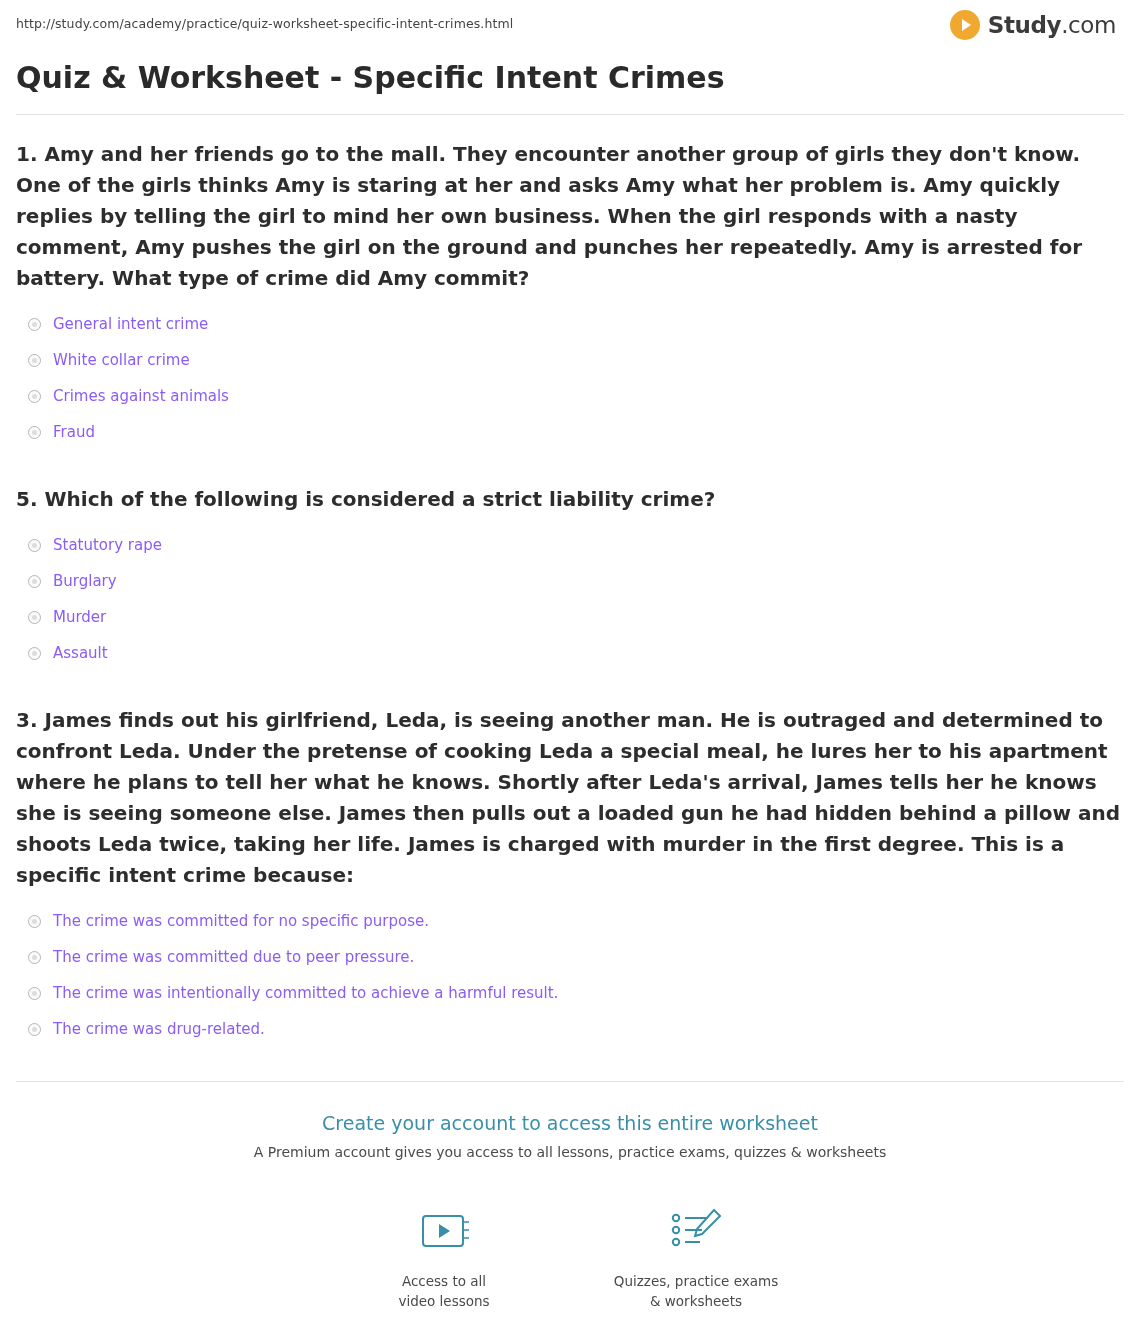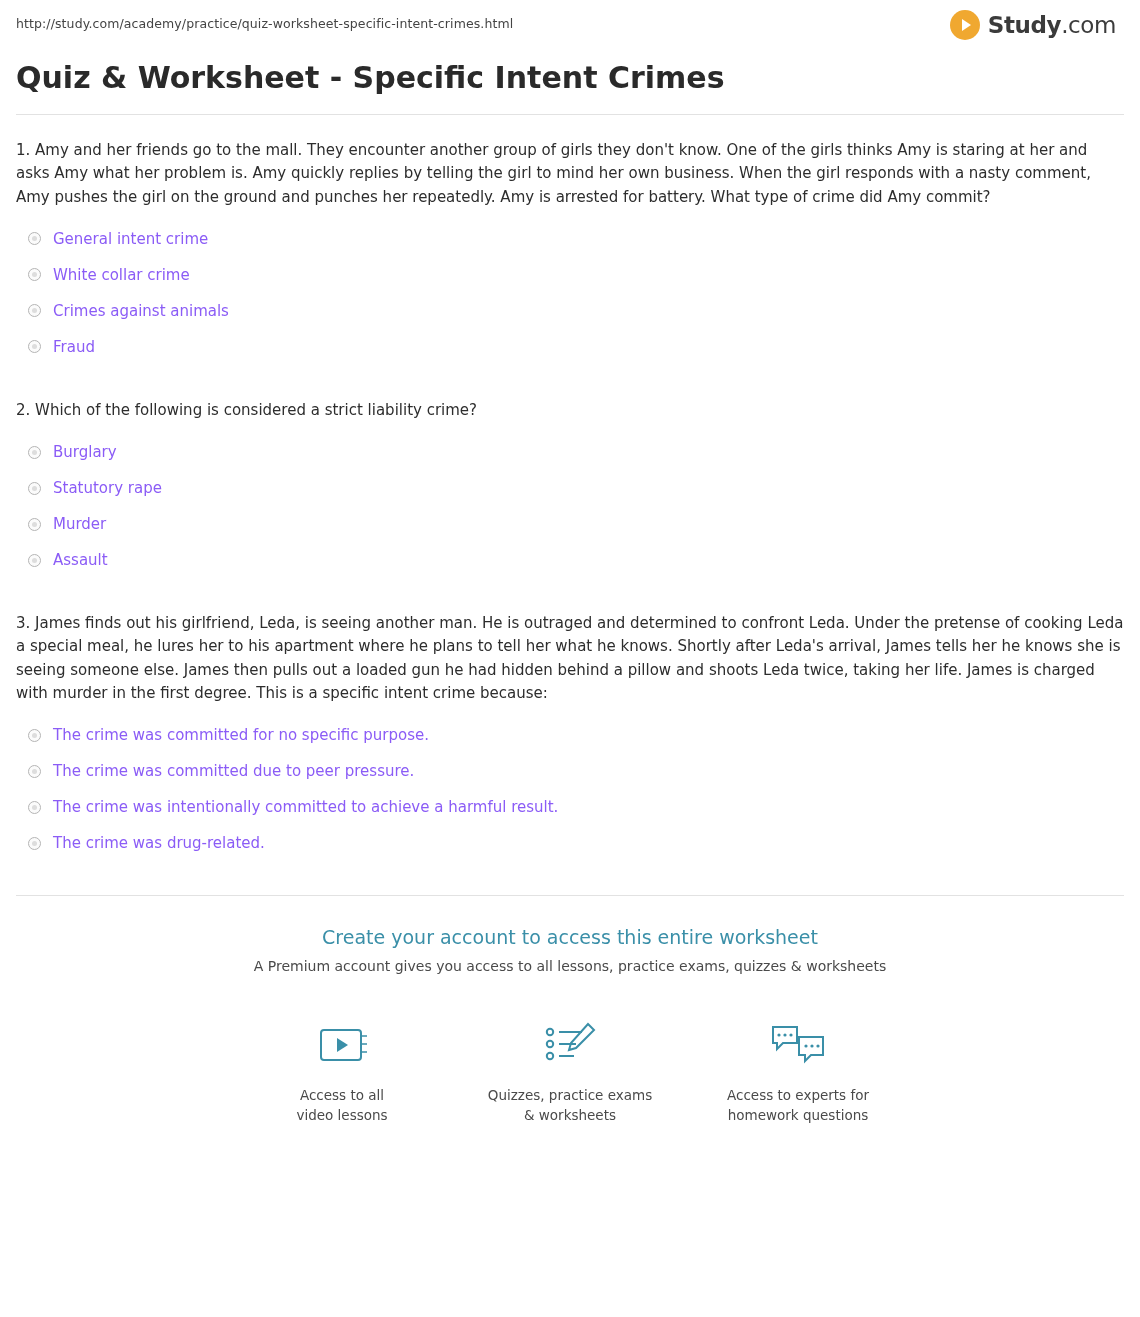--- a/index.html
+++ b/index.html
@@ -87,22 +87,22 @@
     margin: 0;
   }
   
   .questions {
     padding-top: 24px;
   }
   .question-block {
     margin-bottom: 34px;
   }
   .question-text {
-    font-size: 15px;
-    font-weight: normal;
+    font-size: 20px;
+    font-weight: bold;
     color: #2d2d2d;
     line-height: 1.55;
     margin: 0 0 12px 0;
   }
   .options {
     list-style: none;
     margin: 0;
     padding: 0 0 0 12px;
   }
   .option {
@@ -145,21 +145,21 @@
     font-weight: normal;
   }
   .promo-sub {
     color: #4a4a4a;
     font-size: 14px;
     margin: 0 0 40px 0;
   }
   .features {
     display: flex;
     justify-content: center;
-    gap: 48px;
+    gap: 72px;
   }
   .feature {
     width: 180px;
     text-align: center;
   }
   .feature-icon {
     height: 62px;
     display: flex;
     align-items: center;
     justify-content: center;
@@ -214,29 +214,29 @@
           <span>Crimes against animals</span>
         </li>
         <li class="option">
           <span class="radio"></span>
           <span>Fraud</span>
         </li>
       </ul>
     </div>
 
     <div class="question-block">
-      <p class="question-text">2. Which of the following is considered a strict liability crime?</p>
+      <p class="question-text">5. Which of the following is considered a strict liability crime?</p>
       <ul class="options">
         <li class="option">
           <span class="radio"></span>
+          <span>Statutory rape</span>
+        </li>
+        <li class="option">
+          <span class="radio"></span>
           <span>Burglary</span>
-        </li>
-        <li class="option">
-          <span class="radio"></span>
-          <span>Statutory rape</span>
         </li>
         <li class="option">
           <span class="radio"></span>
           <span>Murder</span>
         </li>
         <li class="option">
           <span class="radio"></span>
           <span>Assault</span>
         </li>
       </ul>
@@ -293,34 +293,18 @@
             <circle cx="8" cy="24" r="3.2"></circle>
             <circle cx="8" cy="36" r="3.2"></circle>
             <path d="M17 12 H40 M17 24 H34 M17 36 H32" stroke-width="2"></path>
             <path d="M46 4 L52 10 L34 28 L27 30 L29 23 Z"></path>
           </svg>
         </div>
         <div class="feature-label">Quizzes, practice exams
 &amp; worksheets</div>
       </div>
 
-      <div class="feature">
-        <div class="feature-icon">
-          <svg width="58" height="48" viewBox="0 0 58 48" fill="none" stroke="#3a8fa8" stroke-width="2">
-            <path d="M4 6 H28 V22 H14 L8 28 V22 H4 Z"></path>
-            <circle cx="10" cy="14" r="1.6" fill="#3a8fa8" stroke="none"></circle>
-            <circle cx="16" cy="14" r="1.6" fill="#3a8fa8" stroke="none"></circle>
-            <circle cx="22" cy="14" r="1.6" fill="#3a8fa8" stroke="none"></circle>
-            <path d="M30 16 H54 V34 H42 L36 40 V34 H30 Z"></path>
-            <circle cx="37" cy="25" r="1.6" fill="#3a8fa8" stroke="none"></circle>
-            <circle cx="43" cy="25" r="1.6" fill="#3a8fa8" stroke="none"></circle>
-            <circle cx="49" cy="25" r="1.6" fill="#3a8fa8" stroke="none"></circle>
-          </svg>
-        </div>
-        <div class="feature-label">Access to experts for
-homework questions</div>
-      </div>
 
     </div>
   </div>
 
 
 </div>
 
 </body></html>

